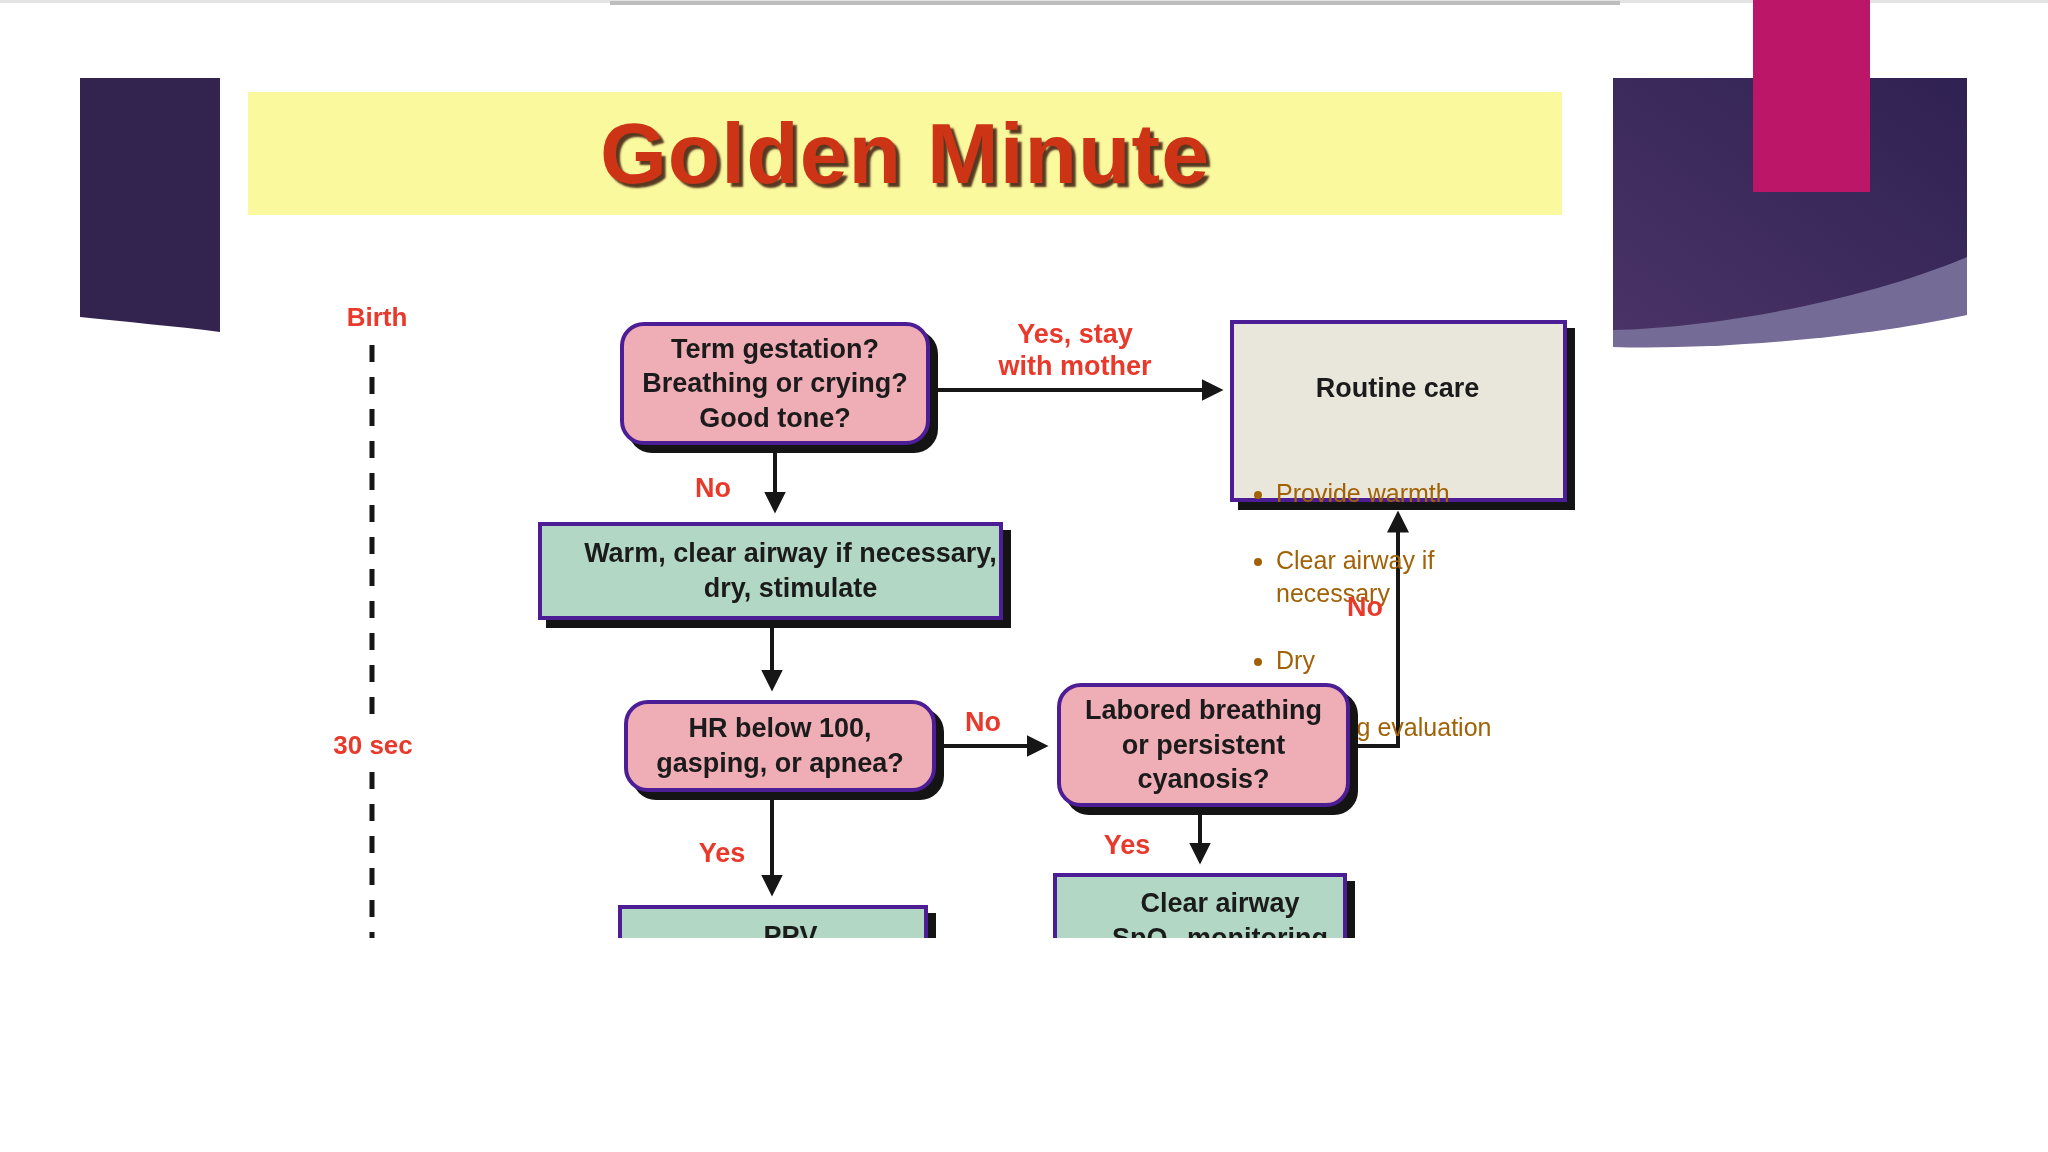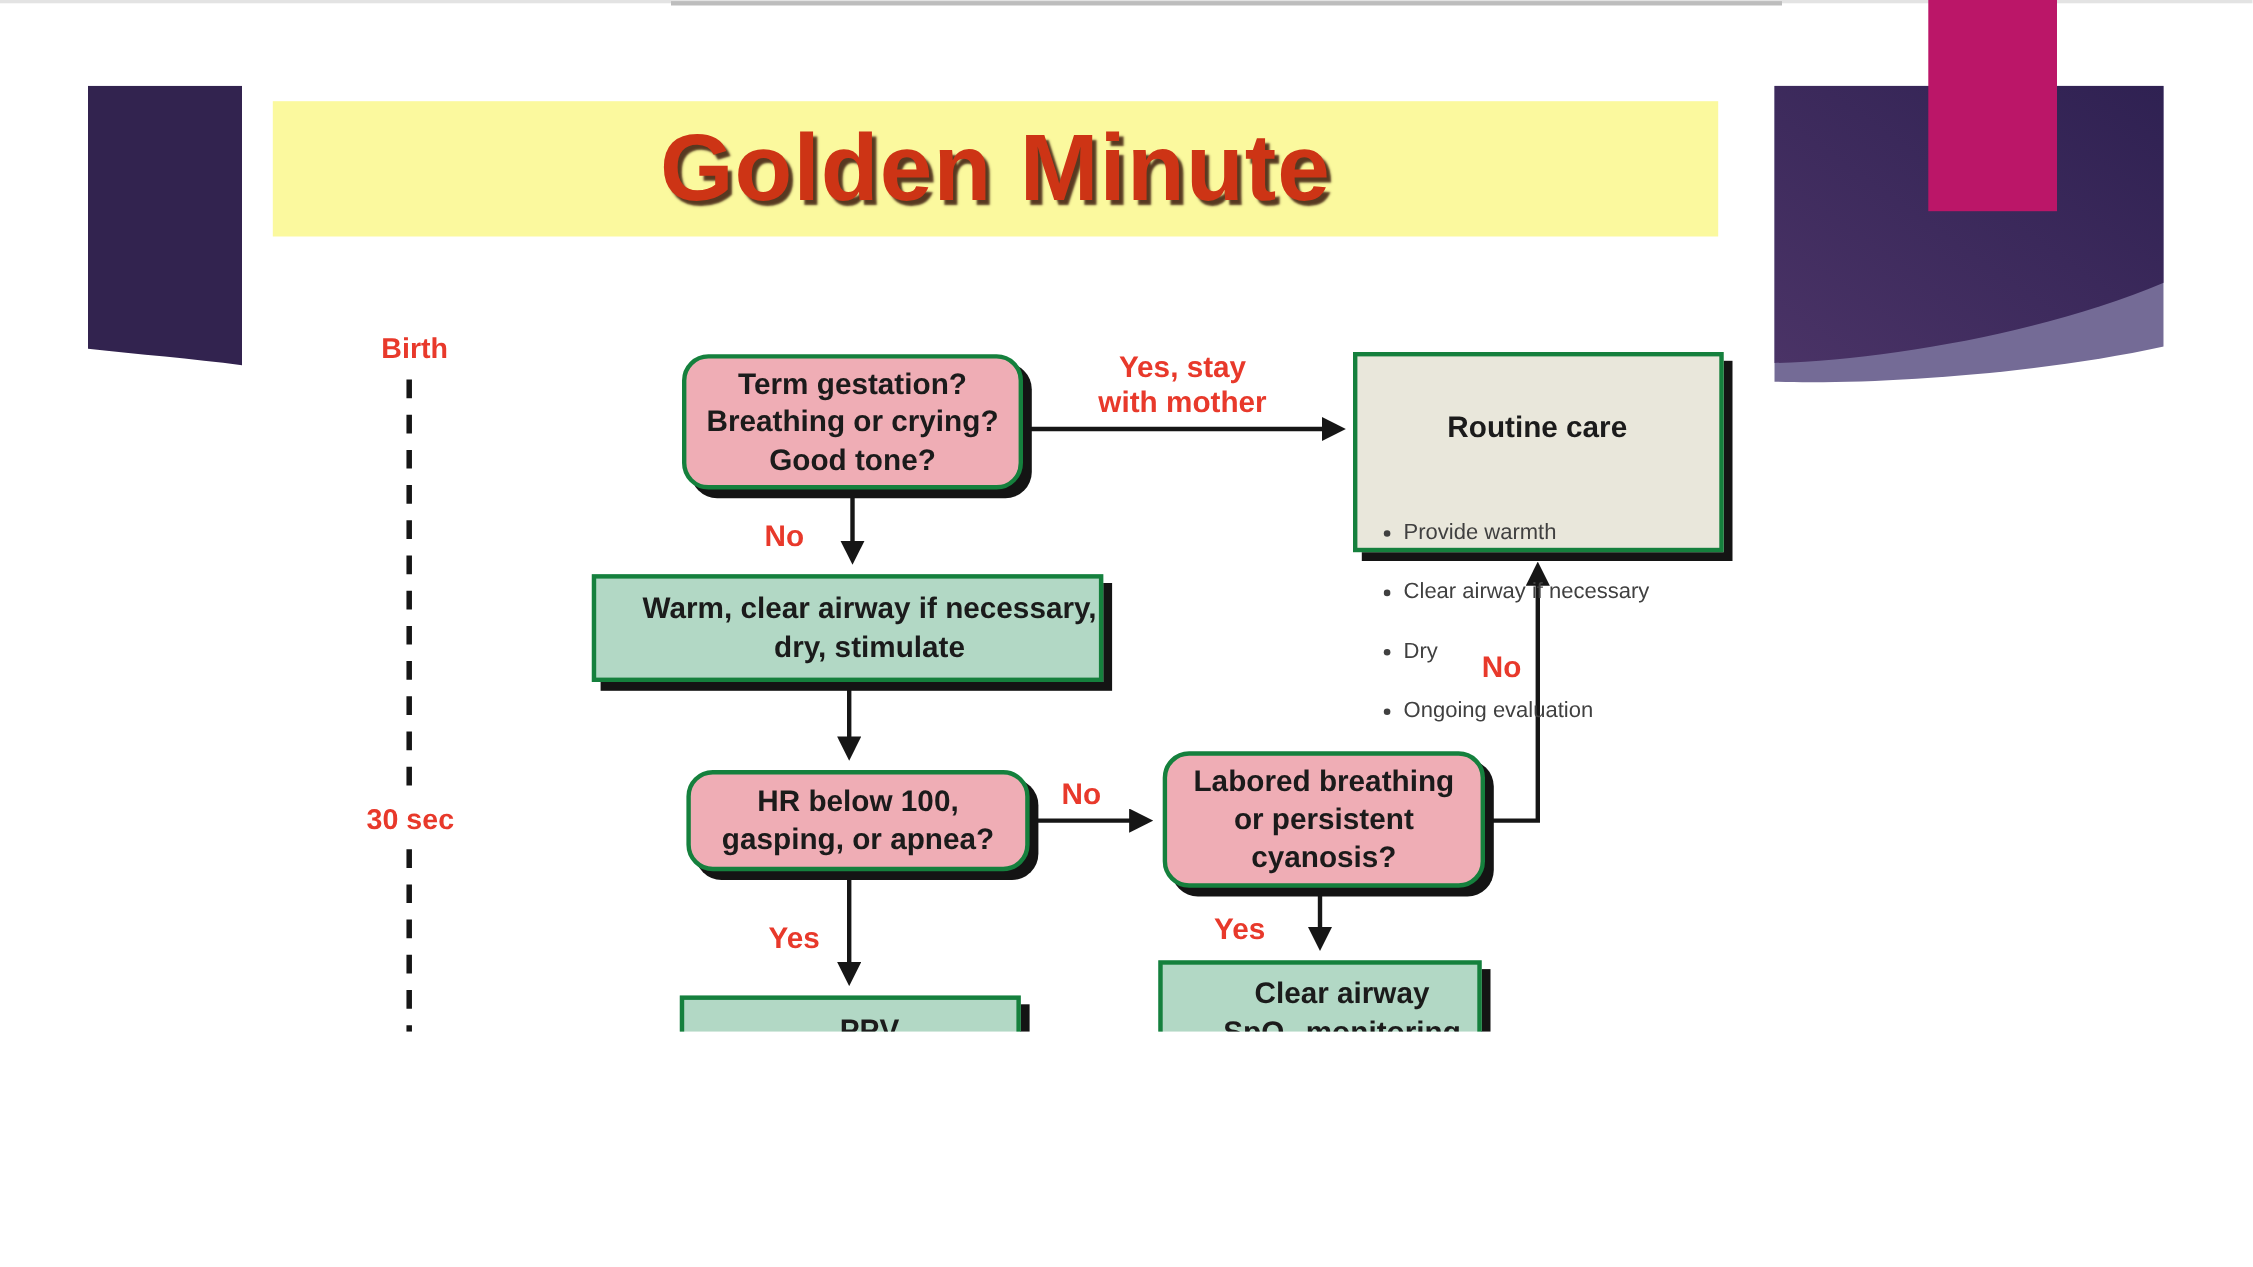--- a/index.html
+++ b/index.html
@@ -32,38 +32,38 @@
   .tl-label{position:absolute;color:#e8392b;font-weight:bold;font-size:26px;transform:translate(-50%,-50%);white-space:nowrap;}
   #tl-birth{left:377px;top:317px;}
   #tl-30{left:373px;top:745px;}
   #tl-60{left:373px;top:1002px;margin-top:36px;}
 
   
   #edges{position:absolute;left:0;top:0;width:2048px;height:1152px;pointer-events:none;}
 
   
   .box{
-    position:absolute;border:4px solid #15803d;box-sizing:border-box;
+    position:absolute;border:4px solid #4c1d95;box-sizing:border-box;
     display:flex;align-items:center;justify-content:center;text-align:center;
     font-weight:bold;color:#1b1b1b;font-size:27px;line-height:1.28;white-space:pre-line;
   }
   .pink{background:#efadb5;border-radius:24px;box-shadow:8px 8px 0 #141414;}
   .green{background:#b2d8c5;box-shadow:8px 8px 0 #141414;padding-left:40px;}
   .beige{background:#e9e7db;box-shadow:8px 8px 0 #141414;display:block;text-align:left;padding:10px 14px 8px 14px;}
 
   #box-term   {left:620px; top:322px; width:310px; height:123px;}
   #box-routine{left:1230px;top:320px; width:337px; height:182px;padding-left:12px;}
   #box-warm   {left:538px; top:522px; width:465px; height:98px;}
   #box-hr     {left:624px; top:700px; width:312px; height:92px;}
   #box-labored{left:1057px;top:683px; width:293px; height:124px;}
   #box-ppv    {left:618px; top:905px; width:310px; height:98px;}
   #box-clear  {left:1053px;top:873px; width:294px; height:130px;}
 
   .routine-title{text-align:center;font-size:27px;font-weight:bold;margin:2px 0 4px 0;}
-  .routine-list{margin:0;padding-left:30px;font-size:20px;font-weight:normal;line-height:1.3;color:#404040;}
+  .routine-list{margin:0;padding-left:30px;font-size:25px;font-weight:normal;line-height:1.3;color:#a16207;}
   .routine-list li{margin:1px 0;}
 
   
   .edge-label{position:absolute;color:#e8392b;font-weight:bold;font-size:27px;line-height:1.2;
     text-align:center;transform:translate(-50%,-50%);white-space:pre-line;}
   #lbl-yes-stay{left:1075px;top:350px;}
   #lbl-no1{left:713px;top:488px;}
   #lbl-no2{left:983px;top:722px;}
   #lbl-no3{left:1365px;top:607px;}
   #lbl-yes1{left:722px;top:853px;}

